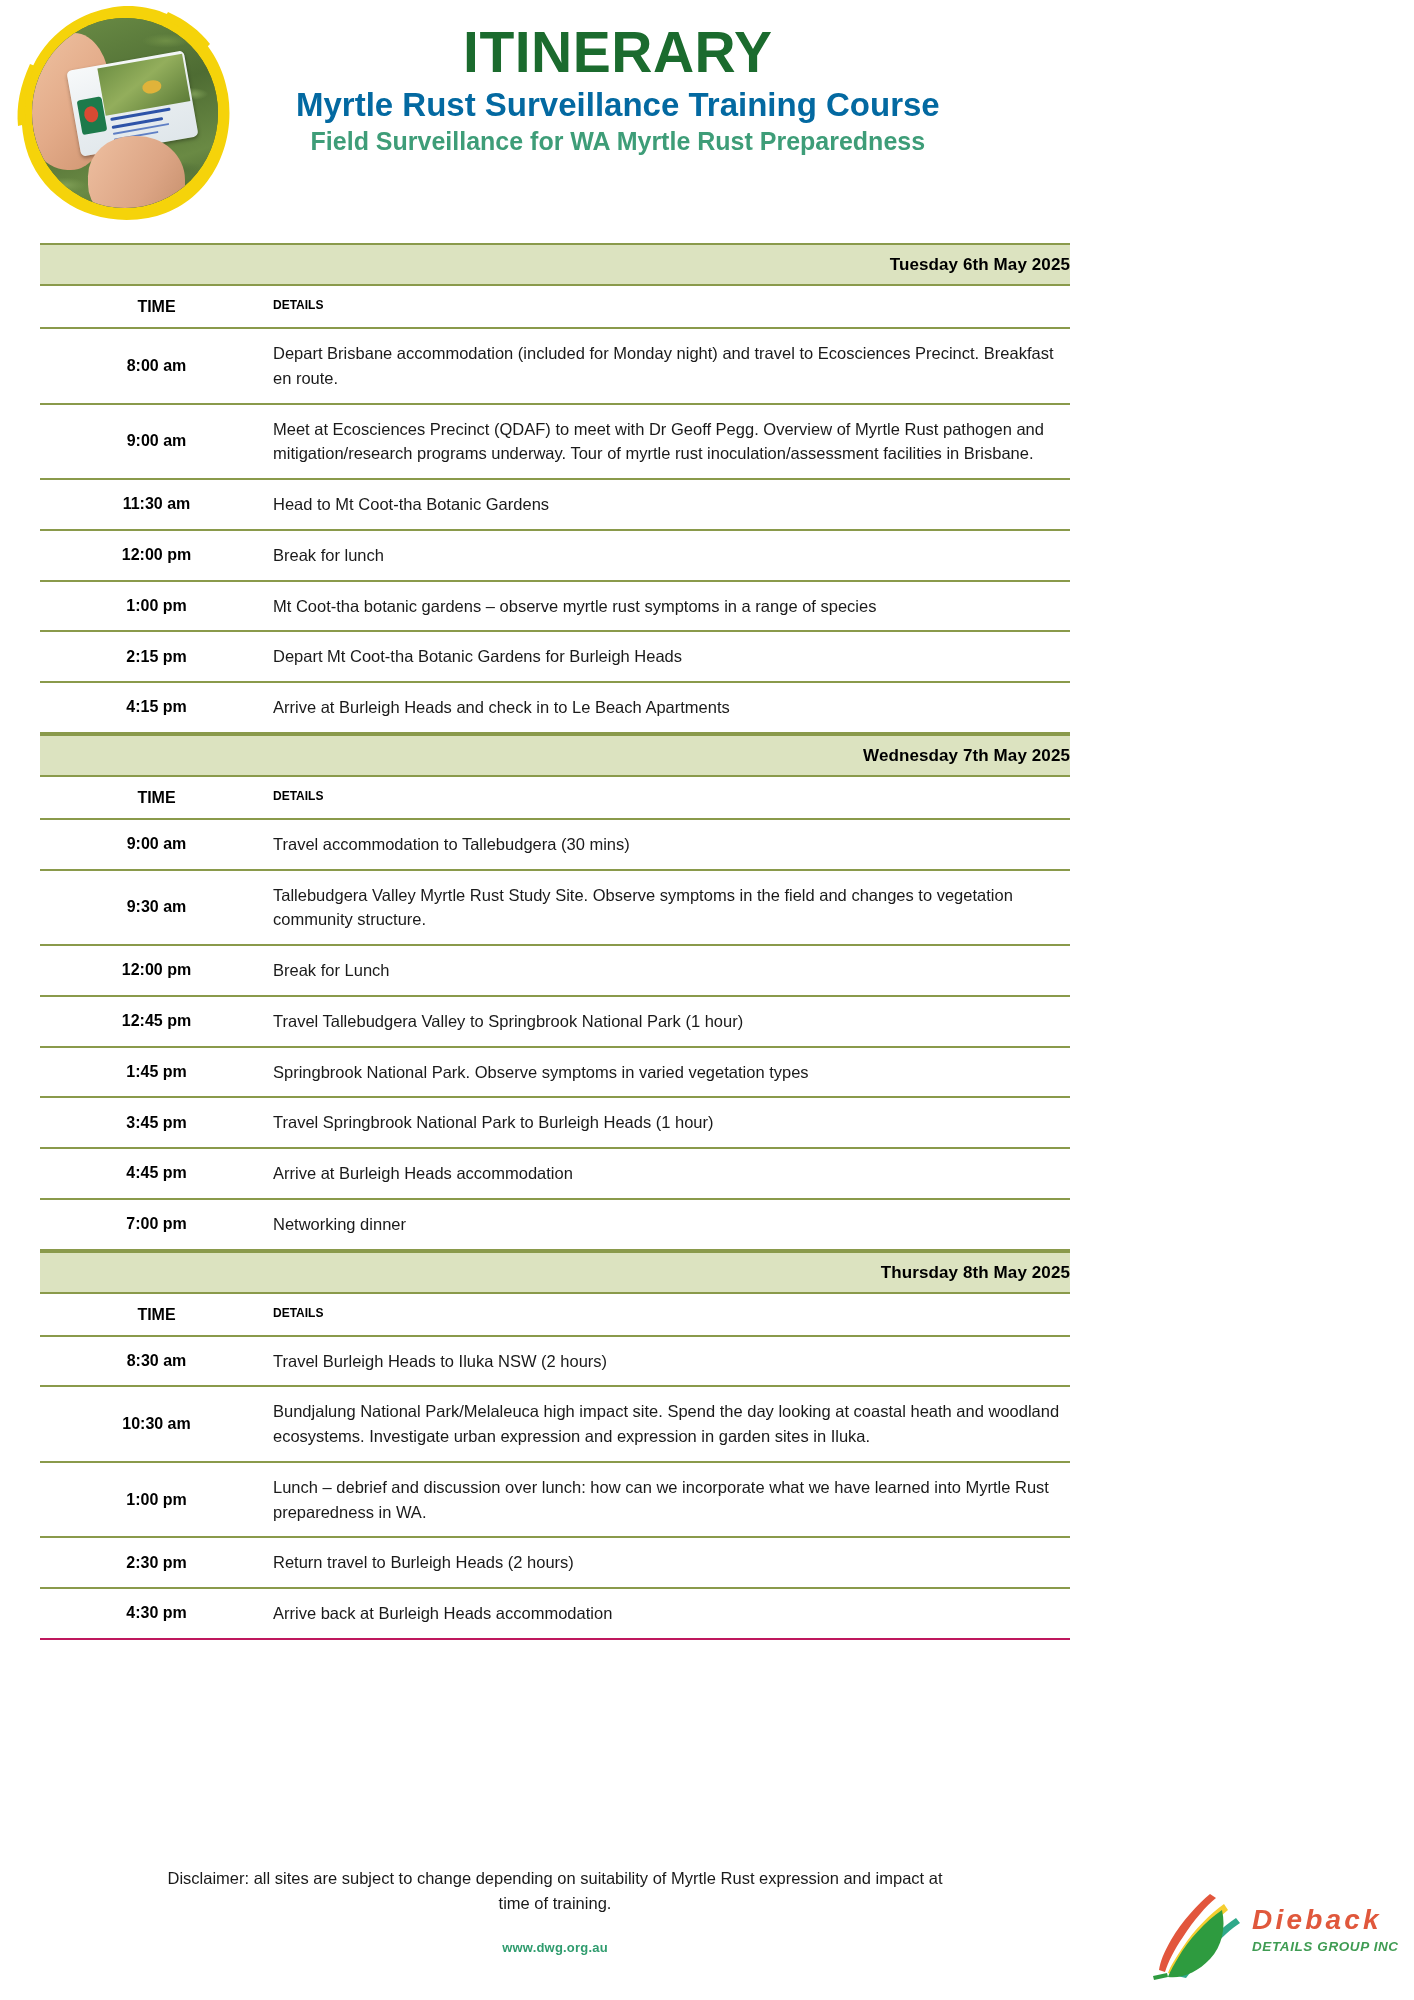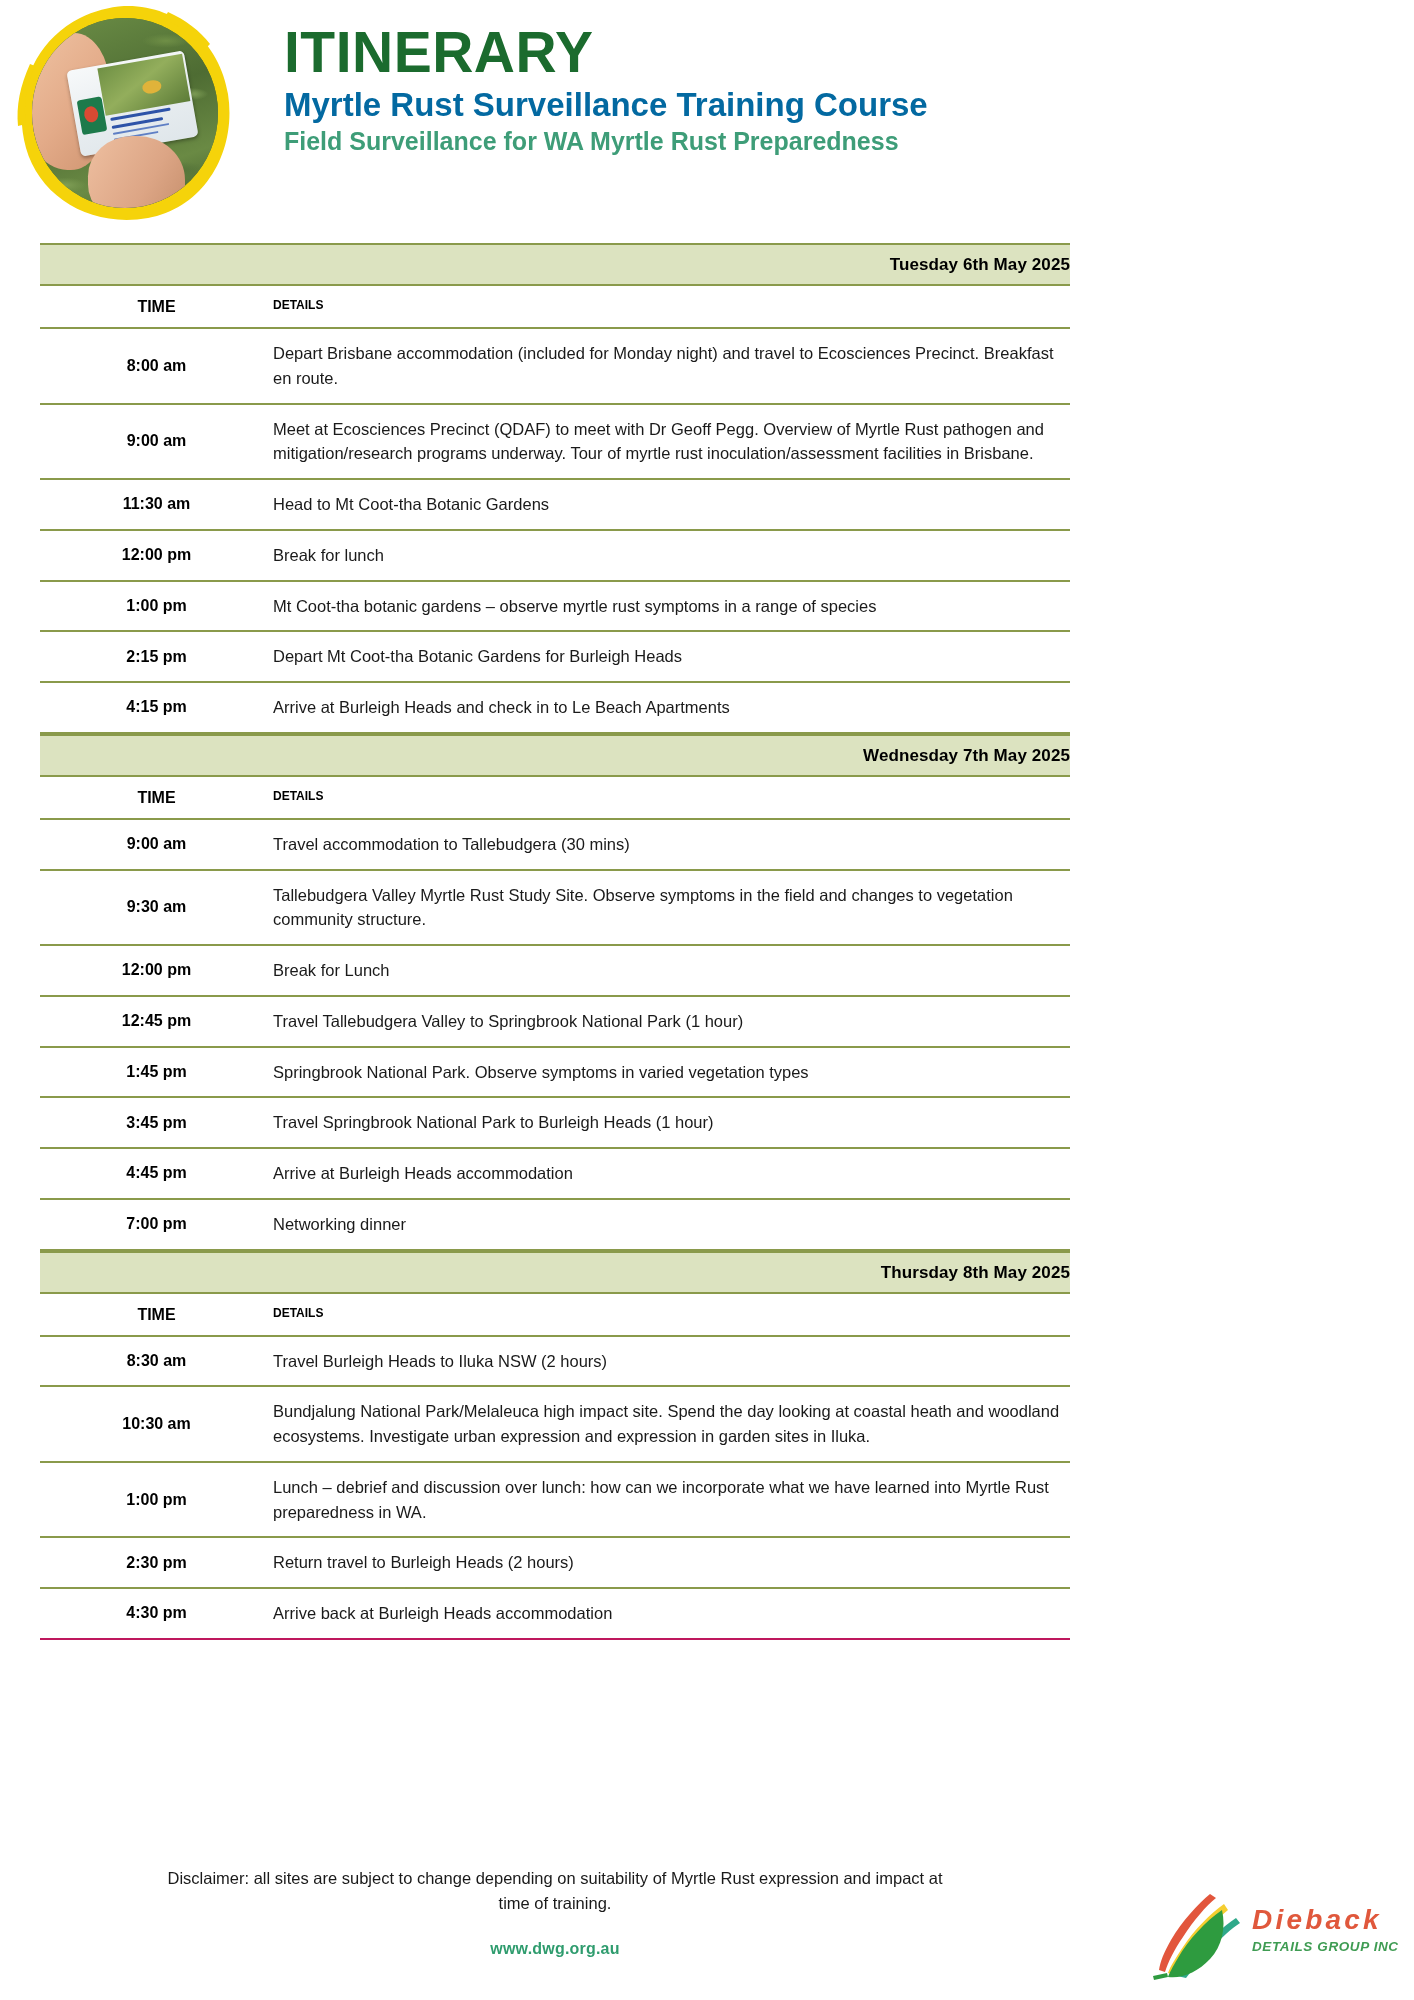--- a/index.html
+++ b/index.html
@@ -131,22 +131,23 @@
     border-radius: 2px;
     background: #2d53a8;
   }
   .card-line.l1 { left: 29%; top: 62%; width: 52%; }
   .card-line.l2 { left: 29%; top: 71%; width: 44%; background:#2d53a8; }
   .card-line.l3 { left: 29%; top: 79%; width: 48%; background:#5f7fc4; height:2px; }
   .card-line.l4 { left: 29%; top: 86%; width: 38%; background:#5f7fc4; height:2px; }
 
   .header-titles {
     position: absolute;
-    left: 284px;
+    left: 296px;
     top: 22px;
+    text-align: center;
   }
   .title-main {
     font-size: 57px;
     font-weight: 700;
     letter-spacing: 0.5px;
     color: #1b6b2e;
     line-height: 1.06;
     margin: 0;
   }
   .title-sub1 {
@@ -238,21 +239,21 @@
     text-align: center;
     font-size: 16.5px;
     color: #1a1a1a;
     line-height: 1.52;
     padding: 0 120px;
     box-sizing: border-box;
   }
   .site-url {
     text-align: center;
     margin-top: 24px;
-    font-size: 16px;
+    font-size: 13px;
     font-weight: 700;
     color: #2f9c6e;
     letter-spacing: .2px;
   }
 
   .logo-wrap {
     position: absolute;
     left: 1148px;
     top: 1888px;
     width: 252px;

